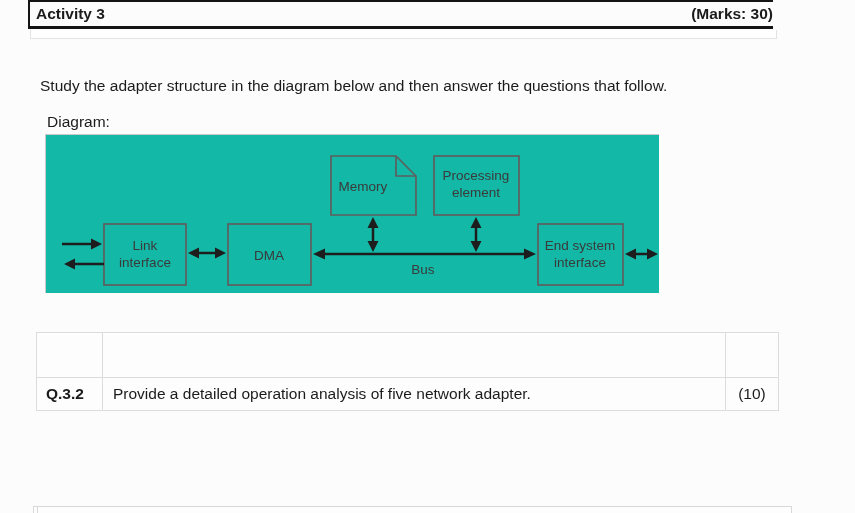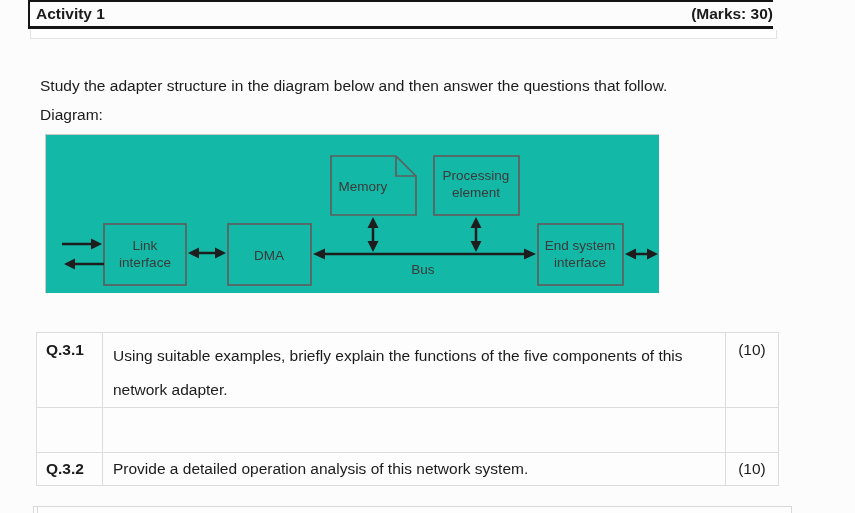--- a/index.html
+++ b/index.html
@@ -25,21 +25,21 @@
     position:absolute;left:30px;top:30px;width:745px;height:8px;
     border-left:1px solid #e3e3e3;border-right:1px solid #e3e3e3;border-bottom:1px solid #e3e3e3;
     background:#fefefe;
   }
   
   .instruction{
     position:absolute;left:40px;top:77px;margin:0;
     font-size:15.5px;
   }
   .diagram-label{
-    position:absolute;left:40px;top:106px;margin:0;
+    position:absolute;left:40px;top:106px;margin:7px;
     font-size:15.5px;
   }
   
   .diagram-frame{
     position:absolute;left:45px;top:134px;width:613px;height:158px;
     border-top:1px solid #c9c9c9;border-left:1px solid #c9c9c9;
     background:#14b8a6;
   }
   .diagram-frame svg{display:block;}
   .dgm-text{
@@ -74,21 +74,21 @@
   .bottom-strip .divider{
     position:absolute;left:3px;top:0;bottom:0;width:1px;background:#d8d8d8;
   }
 </style>
 </head>
 <body>
 
 <div class="page">
 
   <div class="header-row">
-    <span>Activity 1</span>
+    <span>Activity 3</span>
     <span>(Marks: 30)</span>
   </div>
   <div class="header-band"></div>
 
   <p class="instruction">Study the adapter structure in the diagram below and then answer the questions that follow.</p>
   <p class="diagram-label">Diagram:</p>
 
   <div class="diagram-frame">
     <svg width="613" height="158" viewBox="0 0 613 158">
       <g fill="none" stroke="#5e5e5e" stroke-width="1.7">
@@ -160,33 +160,28 @@
     </svg>
   </div>
 
   <table class="q-table">
     <colgroup>
       <col style="width:66px">
       <col style="width:623px">
       <col style="width:53px">
     </colgroup>
     <tbody>
-      <tr class="r1">
-        <td class="qid">Q.3.1</td>
-        <td class="qtext">Using suitable examples, briefly explain the functions of the five components of this network adapter.</td>
-        <td class="qmarks">(10)</td>
-      </tr>
       <tr class="r2">
         <td class="qid"></td>
         <td class="qtext"></td>
         <td class="qmarks"></td>
       </tr>
       <tr class="r3">
         <td class="qid">Q.3.2</td>
-        <td class="qtext">Provide a detailed operation analysis of this network system.</td>
+        <td class="qtext">Provide a detailed operation analysis of five network adapter.</td>
         <td class="qmarks">(10)</td>
       </tr>
     </tbody>
   </table>
 
   <div class="bottom-strip">
     <div class="divider"></div>
   </div>
 
 </div>

